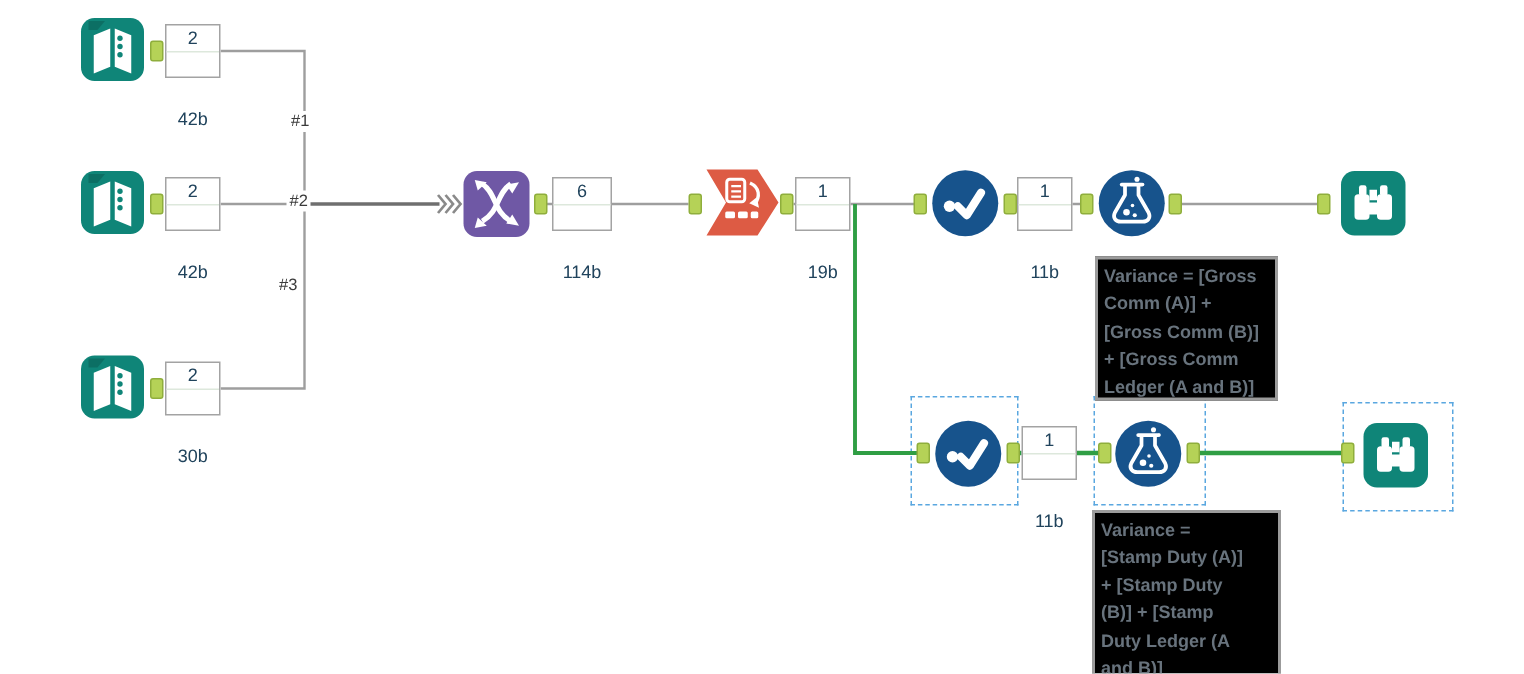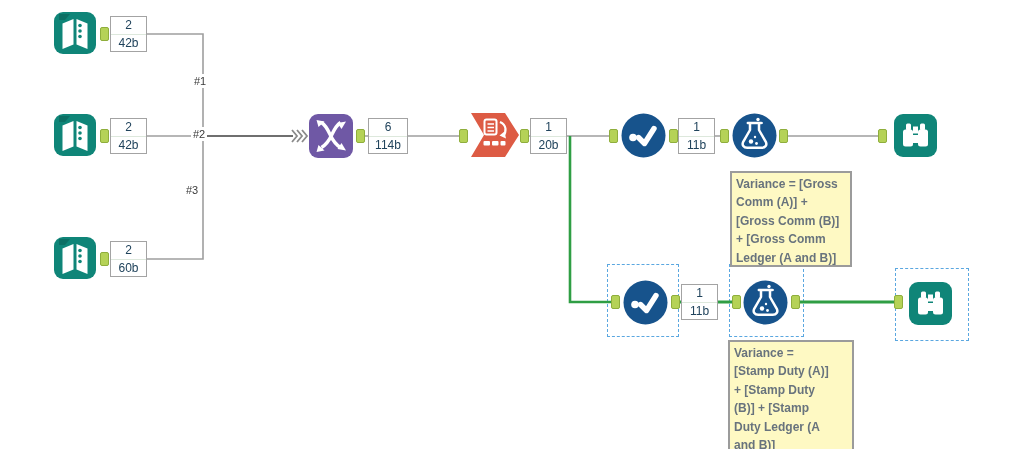--- a/index.html
+++ b/index.html
@@ -10,24 +10,24 @@
   svg{display:block;}
   
   .tool{position:absolute;}
   
   .count-box{
     position:absolute;width:37px;height:36px;background:#fff;
     border:1px solid #a3a3a3;box-sizing:border-box;text-align:center;
     font-size:12px;color:#20435c;z-index:3;line-height:16px;
   }
   .count-box .cb-top{display:block;height:17px;border-bottom:1px solid #dde8dc;line-height:17px;}
-  .count-box .cb-bottom{display:block;height:16px;line-height:16px;}
+  .count-box .cb-bottom{display:block;height:16px;line-height:16px;margin-top:36px;}
   
   .comment-box{
-    position:absolute;background:#fef9c3;border:2px solid #9b9b9b;
+    position:absolute;background:#000000;border:2px solid #9b9b9b;
     box-sizing:border-box;padding:2px 4px;font-size:12px;font-weight:bold;
     color:#68737d;line-height:18.4px;white-space:pre-line;z-index:3;
   }
   
   .anchor{
     position:absolute;width:9px;height:14px;background:#b5d257;
     border:1px solid #8fae3c;border-radius:2px;box-sizing:border-box;z-index:2;
   }
   
   .sel-box{
@@ -230,29 +230,29 @@
   <div class="count-box" style="left:110px;top:16px;">
     <span class="cb-top">2</span>
     <span class="cb-bottom">42b</span>
   </div>
   <div class="count-box" style="left:110px;top:118px;">
     <span class="cb-top">2</span>
     <span class="cb-bottom">42b</span>
   </div>
   <div class="count-box" style="left:110px;top:241px;">
     <span class="cb-top">2</span>
-    <span class="cb-bottom">60b</span>
+    <span class="cb-bottom">30b</span>
   </div>
   <div class="count-box" style="left:368px;top:118px;width:40px;">
     <span class="cb-top">6</span>
     <span class="cb-bottom">114b</span>
   </div>
   <div class="count-box" style="left:530px;top:118px;">
     <span class="cb-top">1</span>
-    <span class="cb-bottom">20b</span>
+    <span class="cb-bottom">19b</span>
   </div>
   <div class="count-box" style="left:678px;top:118px;">
     <span class="cb-top">1</span>
     <span class="cb-bottom">11b</span>
   </div>
   <div class="count-box" style="left:681px;top:284px;">
     <span class="cb-top">1</span>
     <span class="cb-bottom">11b</span>
   </div>
 

